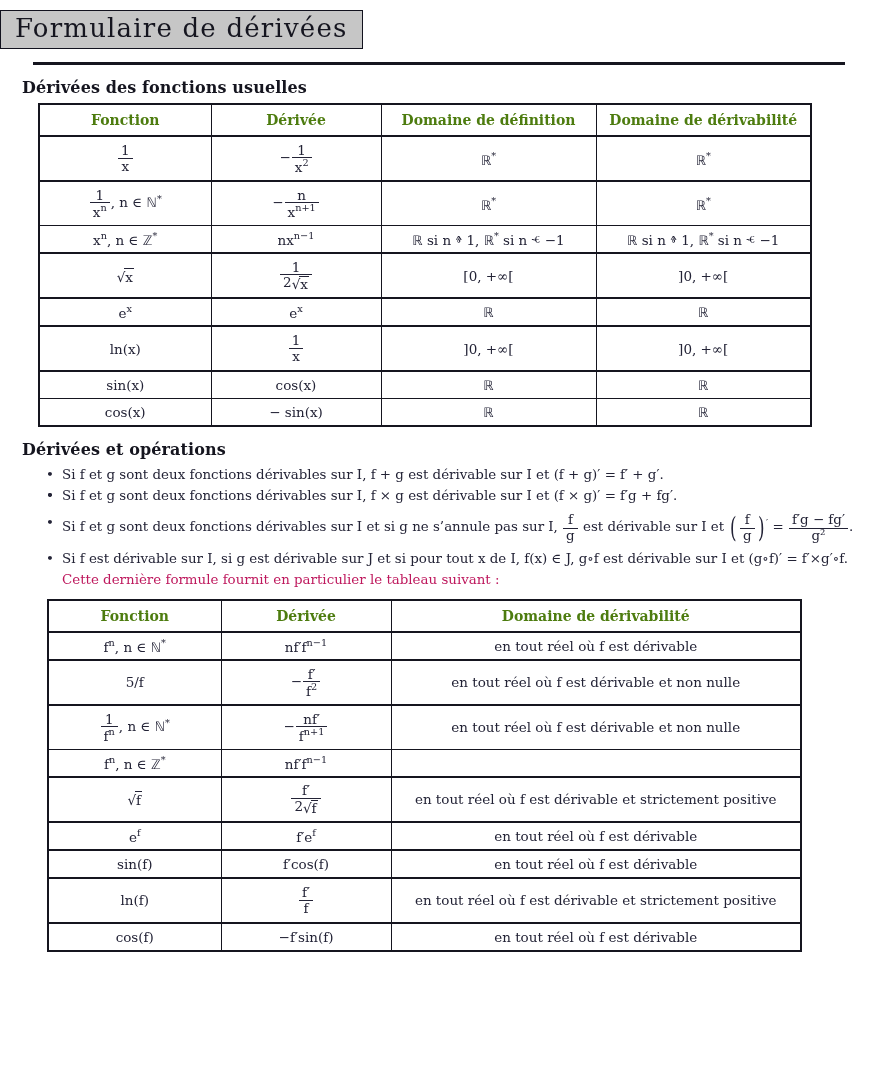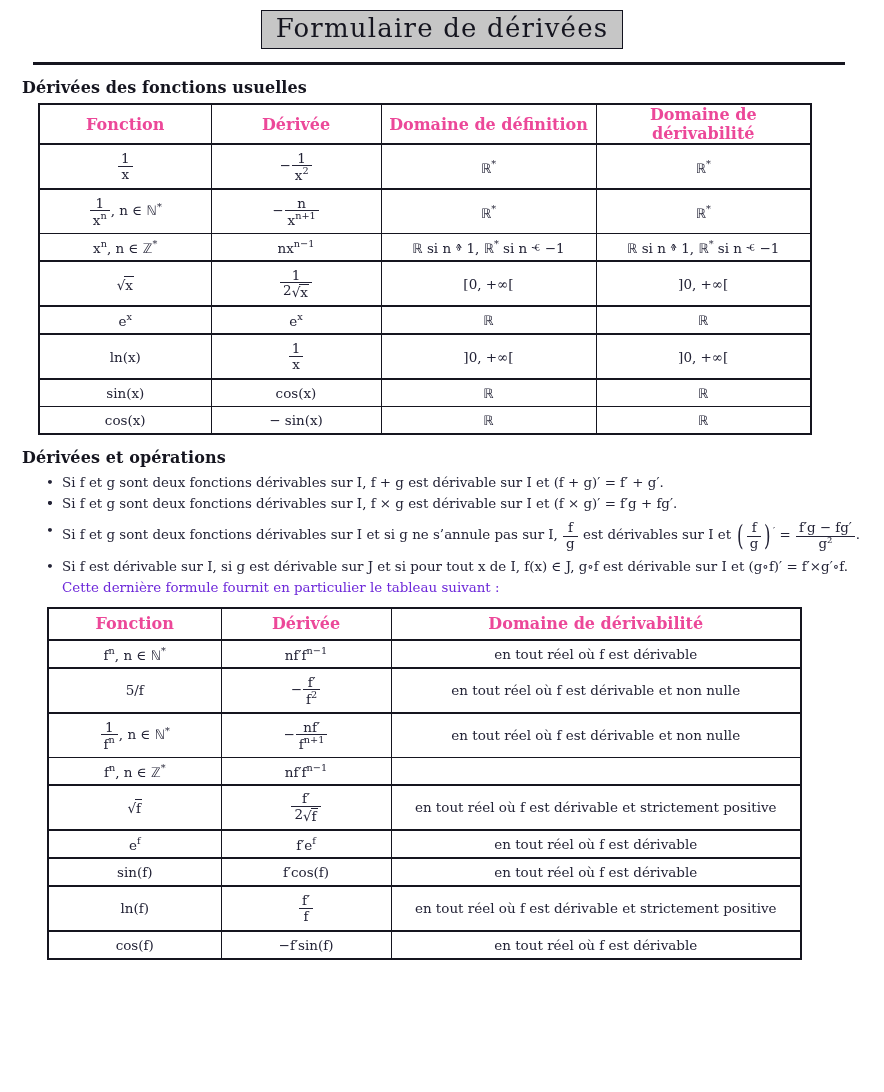--- a/index.html
+++ b/index.html
@@ -17,21 +17,20 @@
   }
   .page {
     width: 884px;
     height: 1092px;
     position: relative;
     box-sizing: border-box;
   }
 
   
   .title-wrap {
-    text-align: center;
     padding-top: 10px;
   }
   .doc-title {
     display: inline-block;
     background: #c6c6c6;
     border: 1.2px solid #12121e;
     font-size: 26px;
     letter-spacing: 1.2px;
     padding: 2px 14px 5px 14px;
     font-family: "DejaVu Serif", "Liberation Serif", serif;
@@ -61,23 +60,23 @@
     table-layout: fixed;
   }
   table.deriv th, table.deriv td {
     border: 1.1px solid #15151f;
     text-align: center;
     vertical-align: middle;
     padding: 0 4px;
   }
   table.deriv th {
     font-weight: bold;
-    font-size: 16px;
+    font-size: 14px;
     height: 30px;
-    color: #ec4899;
+    color: #4d7c0f;
   }
   table.deriv td { height: 26px; }
   table.deriv tr.tall td { height: 43px; }
   table.deriv tr.grp td, table.deriv tr.grp th {
     border-top-width: 2.6px;
   }
   table.deriv tr.grpend td {
     border-bottom-width: 2.6px;
   }
   table.deriv tbody tr:last-child td { border-bottom-width: 2.2px; }
@@ -137,21 +136,21 @@
   }
   .ops-list li .bullet {
     position: absolute;
     left: 0;
     top: -0.5px;
   }
   .ops-list li.spaced { margin-top: 7px; margin-bottom: 6px; }
   .cont-line {
     margin-left: 62px;
     font-size: 13.4px;
-    color: #6d28d9;
+    color: #be185d;
     margin-top: 1px;
     line-height: 1.45;
   }
   .t2wrap { margin-top: 9px; }
 </style>
 </head>
 <body>
 
 <div class="page">
 
@@ -253,21 +252,21 @@
       <span>Si f et g sont deux fonctions dérivables sur I, f × g est dérivable sur I et (f × g)′ = f′g + fg′.</span>
     </li>
 
     <li class="spaced">
       <span class="bullet">•</span>
       <span>Si f et g sont deux fonctions dérivables sur I et si g ne s’annule pas sur I,</span>
       <span class="frac">
         <span class="num">f</span>
         <span class="den">g</span>
       </span>
-      <span>est dérivables sur I et</span>
+      <span>est dérivable sur I et</span>
       <span class="paren-big">(</span><span class="frac"><span class="num">f</span><span class="den">g</span></span><span class="paren-big">)</span><sup>′</sup>
       <span>=</span>
       <span class="frac">
         <span class="num">f′g − fg′</span>
         <span class="den">g²</span>
       </span><span>.</span>
     </li>
 
     <li>
       <span class="bullet">•</span>

